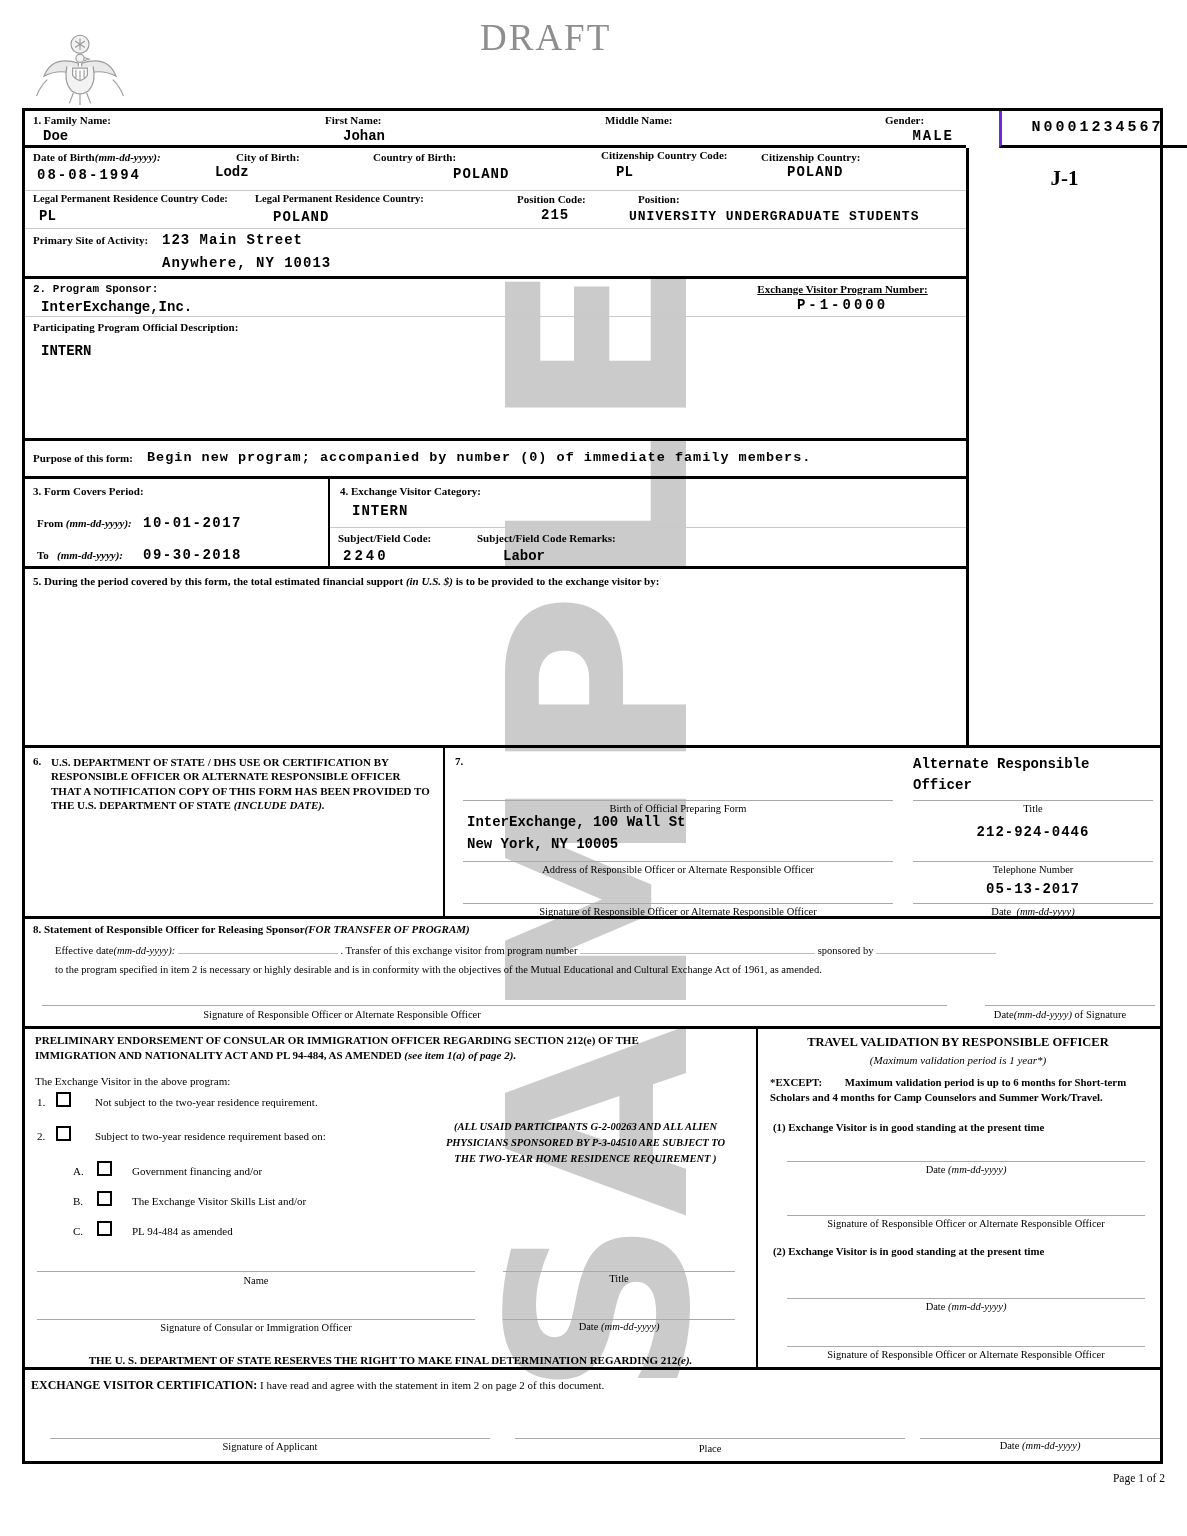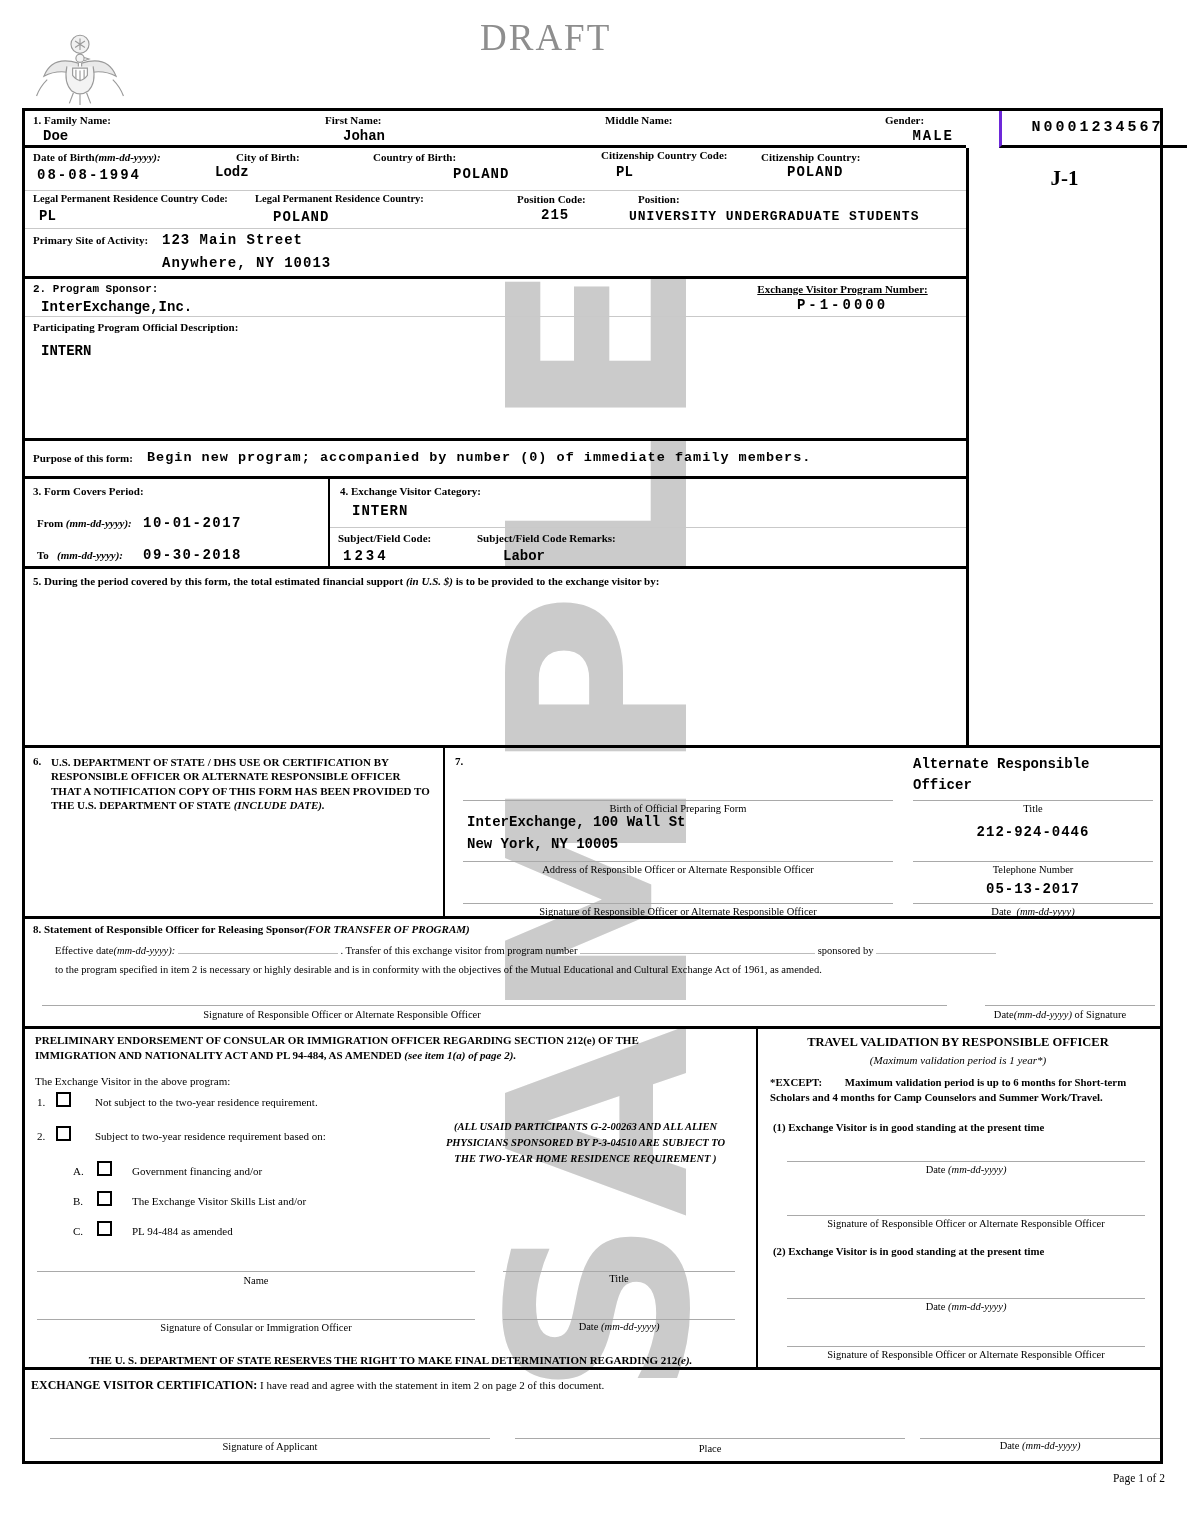--- a/index.html
+++ b/index.html
@@ -132,21 +132,21 @@
       <span class="V" style="left:118px;top:36px;font-size:14px;letter-spacing:1.5px;">10-01-2017</span>
       <span class="L" style="left:12px;top:70px;">
         <span>To</span>&nbsp;&nbsp;&nbsp;<span class="it" style="font-weight:bold;">(mm-dd-yyyy):</span>
       </span>
       <span class="V" style="left:118px;top:68px;font-size:14px;letter-spacing:1.5px;">09-30-2018</span>
 
       <span class="L" style="left:315px;top:6px;">4.  Exchange Visitor Category:</span>
       <span class="V" style="left:327px;top:24px;font-size:14px;letter-spacing:1px;">INTERN</span>
       <div class="gl" style="left:305px;top:48px;width:636px;"></div>
       <span class="L" style="left:313px;top:53px;">Subject/Field Code:</span>
-      <span class="V" style="left:318px;top:69px;font-size:14px;letter-spacing:3px;">1234</span>
+      <span class="V" style="left:318px;top:69px;font-size:14px;letter-spacing:3px;">2240</span>
       <span class="L" style="left:452px;top:53px;">Subject/Field Code Remarks:</span>
       <span class="V" style="left:478px;top:69px;font-size:14px;">Labor</span>
     </div>
 
     <div class="row" style="top:458px;width:941px;height:179px;border-bottom:3px solid #000;">
       <span class="L" style="left:8px;top:6px;white-space:normal;width:925px;">
         <span>5.  During the period covered by this form, the total estimated financial support </span><span class="it">(in U.S. $)</span><span> is to be provided to the exchange visitor by:</span>
       </span>
     </div>
 

